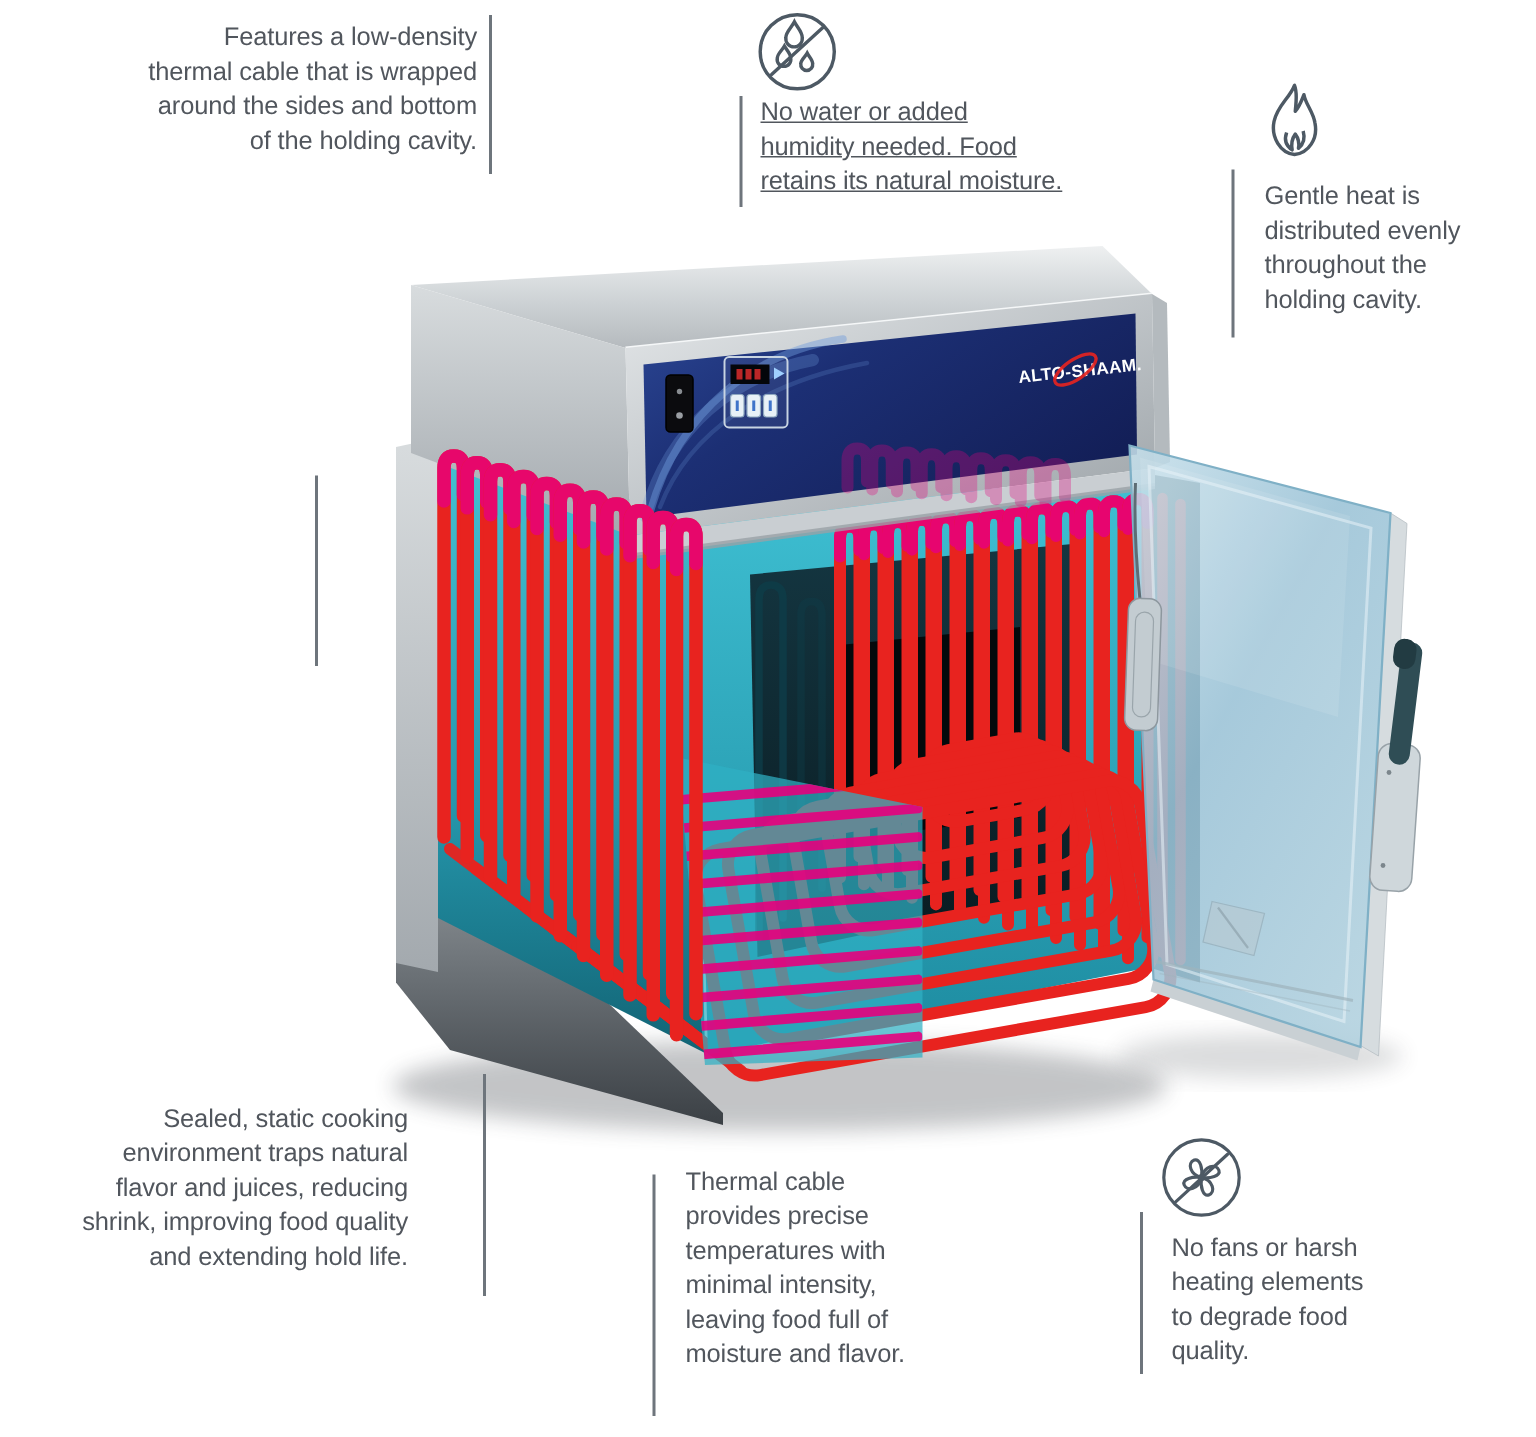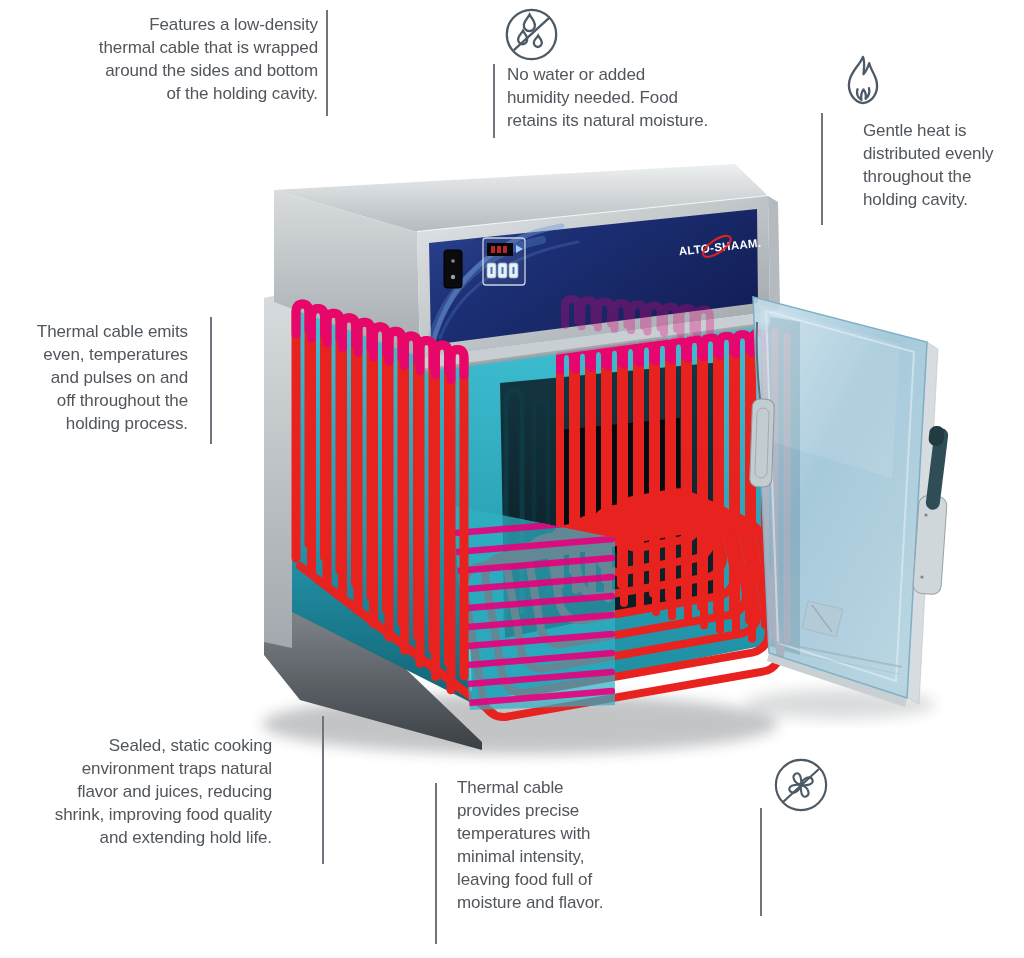--- a/index.html
+++ b/index.html
@@ -19,24 +19,24 @@
     font-size:17px; line-height:23px; letter-spacing:-0.1px;
     white-space:pre-line;
   }
   .r{text-align:right;}
   .vline{position:absolute; z-index:2; width:2px; background:var(--line);}
   .co-icon{position:absolute; z-index:2; display:block;}
   .co-icon svg{display:block;}
   #co-tl{right:706px; top:13px;margin-left:34px;}
   #ln-tl{left:326px; top:10px; height:106px;}
   #ic-tc{left:503px; top:6px;}
-  #co-tc{left:507px; top:63px;}
+  #co-tc{left:507px; top:63px;text-decoration:underline;}
   #ln-tc{left:493px; top:64px; height:74px;}
   #ic-tr{left:842px; top:53px;}
-  #co-tr{left:843px; top:119px;margin-left:20px;}
+  #co-tr{left:843px; top:119px;}
   #ln-tr{left:821px; top:113px; height:112px;}
   #co-ml{right:836px; top:320px;}
   #ln-ml{left:210px; top:317px; height:127px;}
   #co-bl{right:752px; top:734px;}
   #ln-bl{left:322px; top:716px; height:148px;}
   #co-bc{left:457px; top:776px;}
   #ln-bc{left:435px; top:783px; height:161px;}
   #ic-br{left:772px; top:756px;}
   #co-br{left:781px; top:820px;}
   #ln-br{left:760px; top:808px; height:108px;}
@@ -330,25 +330,20 @@
       <path d="M20,3 C17,11 9,16 7,26 C5,36 11,46 20,47 C29,46 35,37 33,27 C32,20 27,15 26,9 C24,14 23,17 20.5,19.5 C21,13 22,8 20,3 Z"></path>
       <path d="M15,33 Q12.5,40 18.5,44 Q17.5,38 20.5,34 Q23.5,38 22.5,43 Q27.5,39 25.5,32"></path>
     </svg>
   </span>
   <div id="co-tr" class="callout">Gentle heat is
 distributed evenly
 throughout the
 holding cavity.</div>
   <div id="ln-tr" class="vline"></div>
 
-  <div id="co-ml" class="callout r">Thermal cable emits
-even, temperatures
-and pulses on and
-off throughout the
-holding process.</div>
   <div id="ln-ml" class="vline"></div>
 
   <div id="co-bl" class="callout r">Sealed, static cooking
 environment traps natural
 flavor and juices, reducing
 shrink, improving food quality
 and extending hold life.</div>
   <div id="ln-bl" class="vline"></div>
 
   <div id="co-bc" class="callout">Thermal cable
@@ -365,15 +360,19 @@
       <g>
         <path d="M30,30 C32,22 40,20 42,25 C43.5,29 36,31 30,30 Z"></path>
         <path d="M30,30 C38,32 40,40 35,42 C31,43.5 29,36 30,30 Z"></path>
         <path d="M30,30 C28,38 20,40 18,35 C16.5,31 24,29 30,30 Z"></path>
         <path d="M30,30 C22,28 20,20 25,18 C29,16.5 31,24 30,30 Z"></path>
       </g>
       <circle cx="30" cy="30" r="1.4" fill="#4d5964"></circle>
       <line x1="12" y1="47" x2="48" y2="14"></line>
     </svg>
   </span>
+  <div id="co-br" class="callout">No fans or harsh
+heating elements
+to degrade food
+quality.</div>
   <div id="ln-br" class="vline"></div>
 
 </div>
 
 </body></html>

